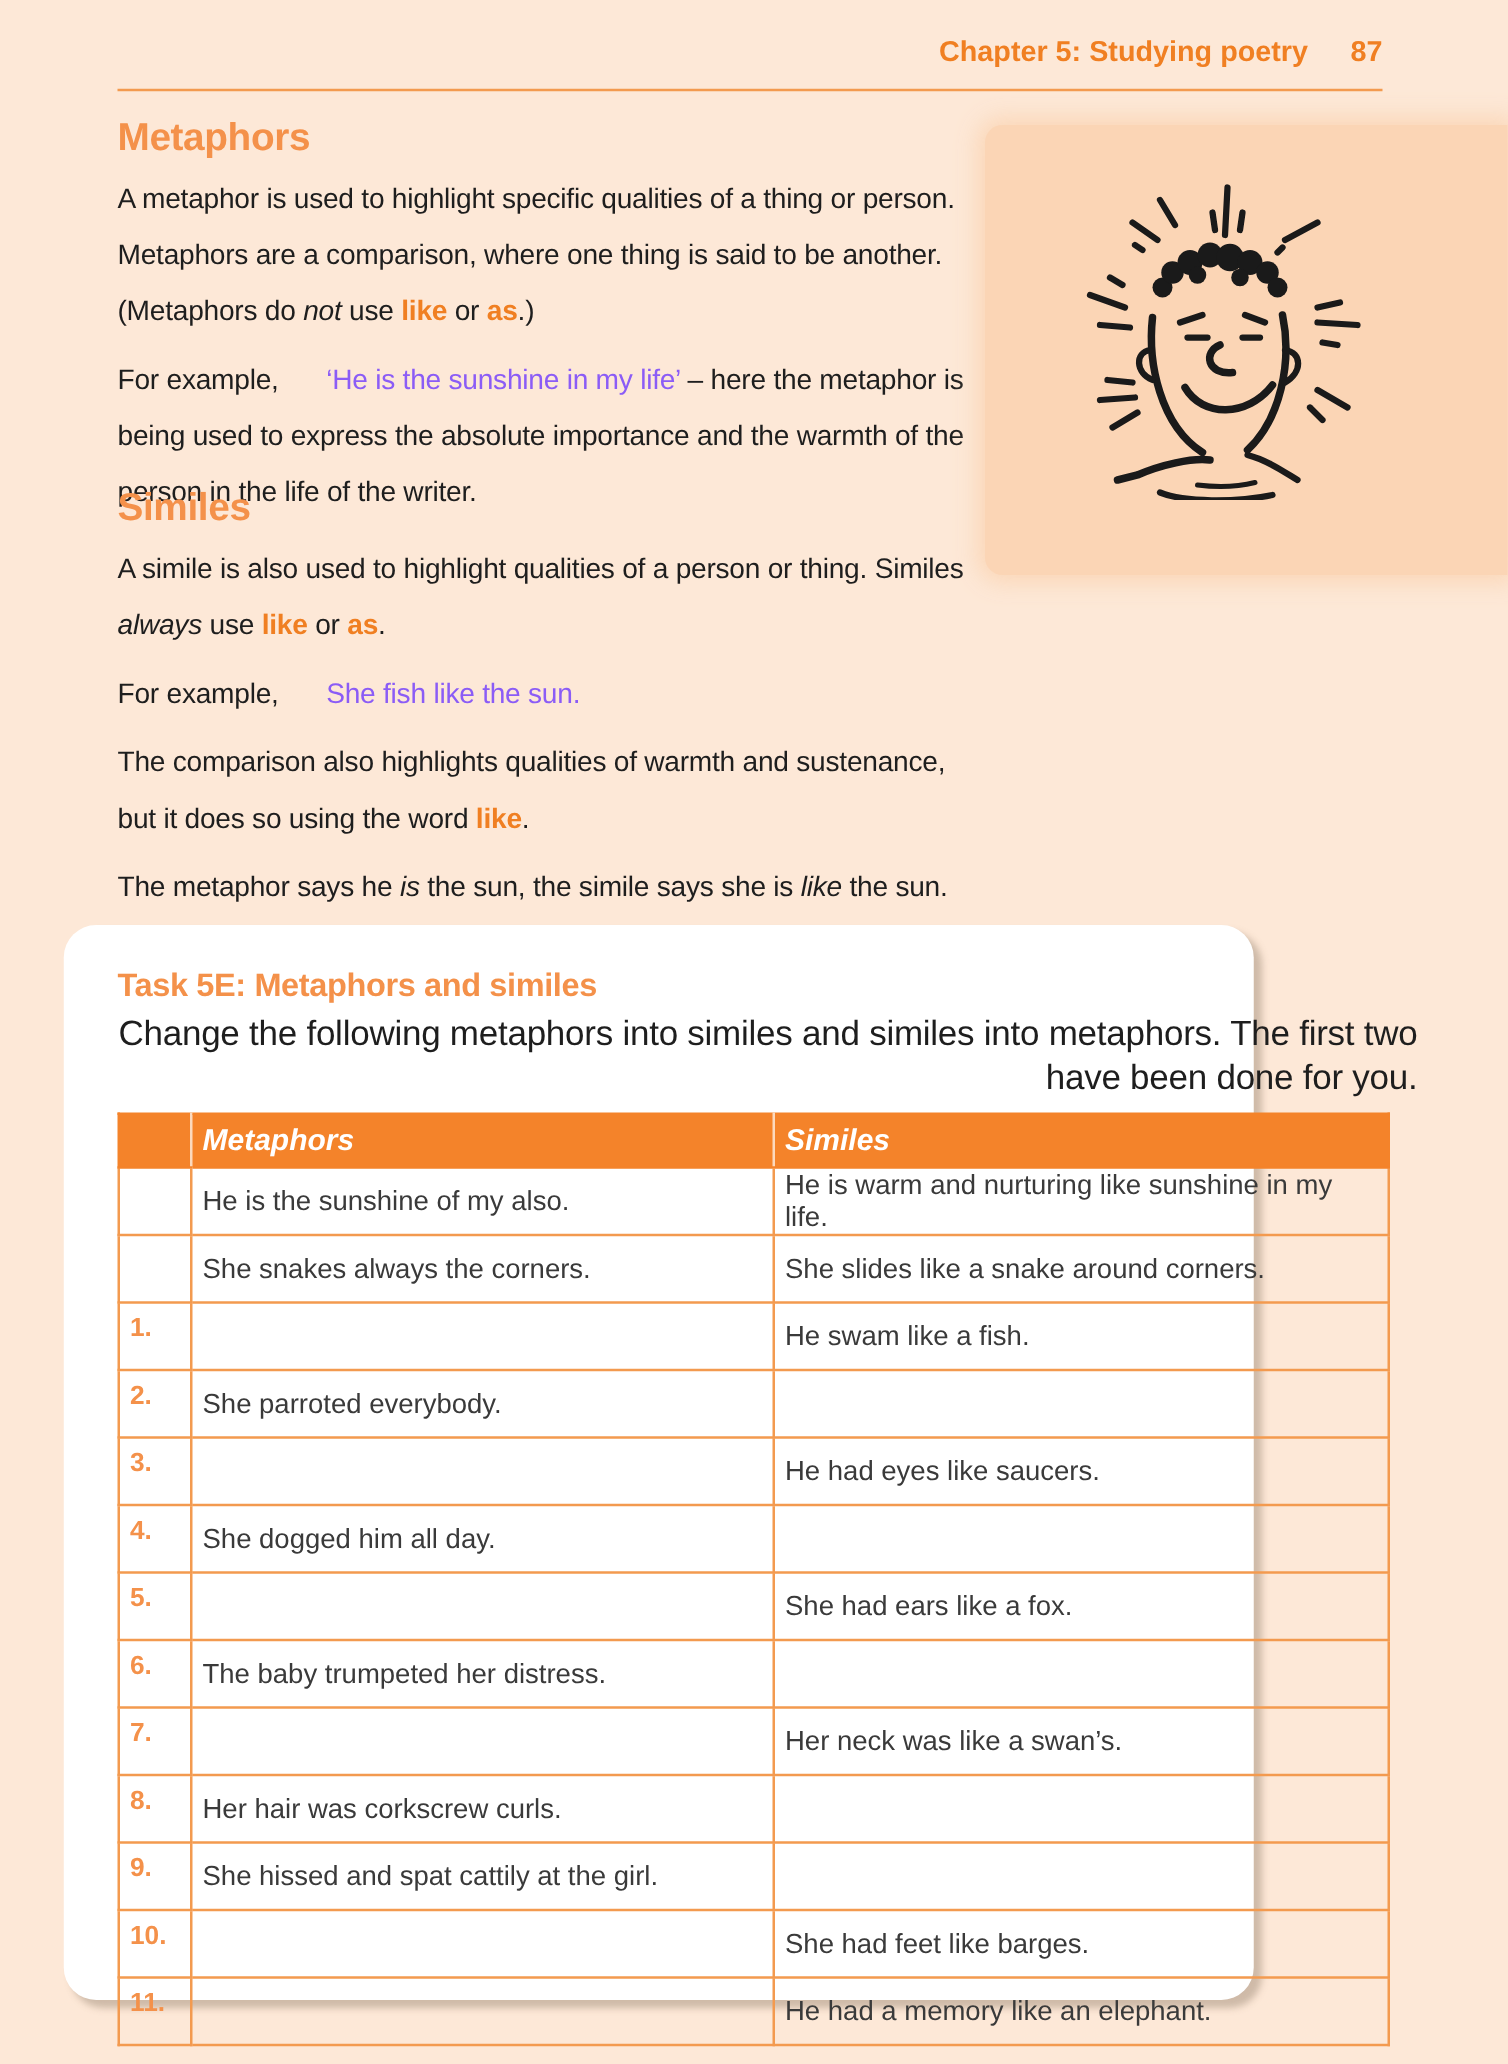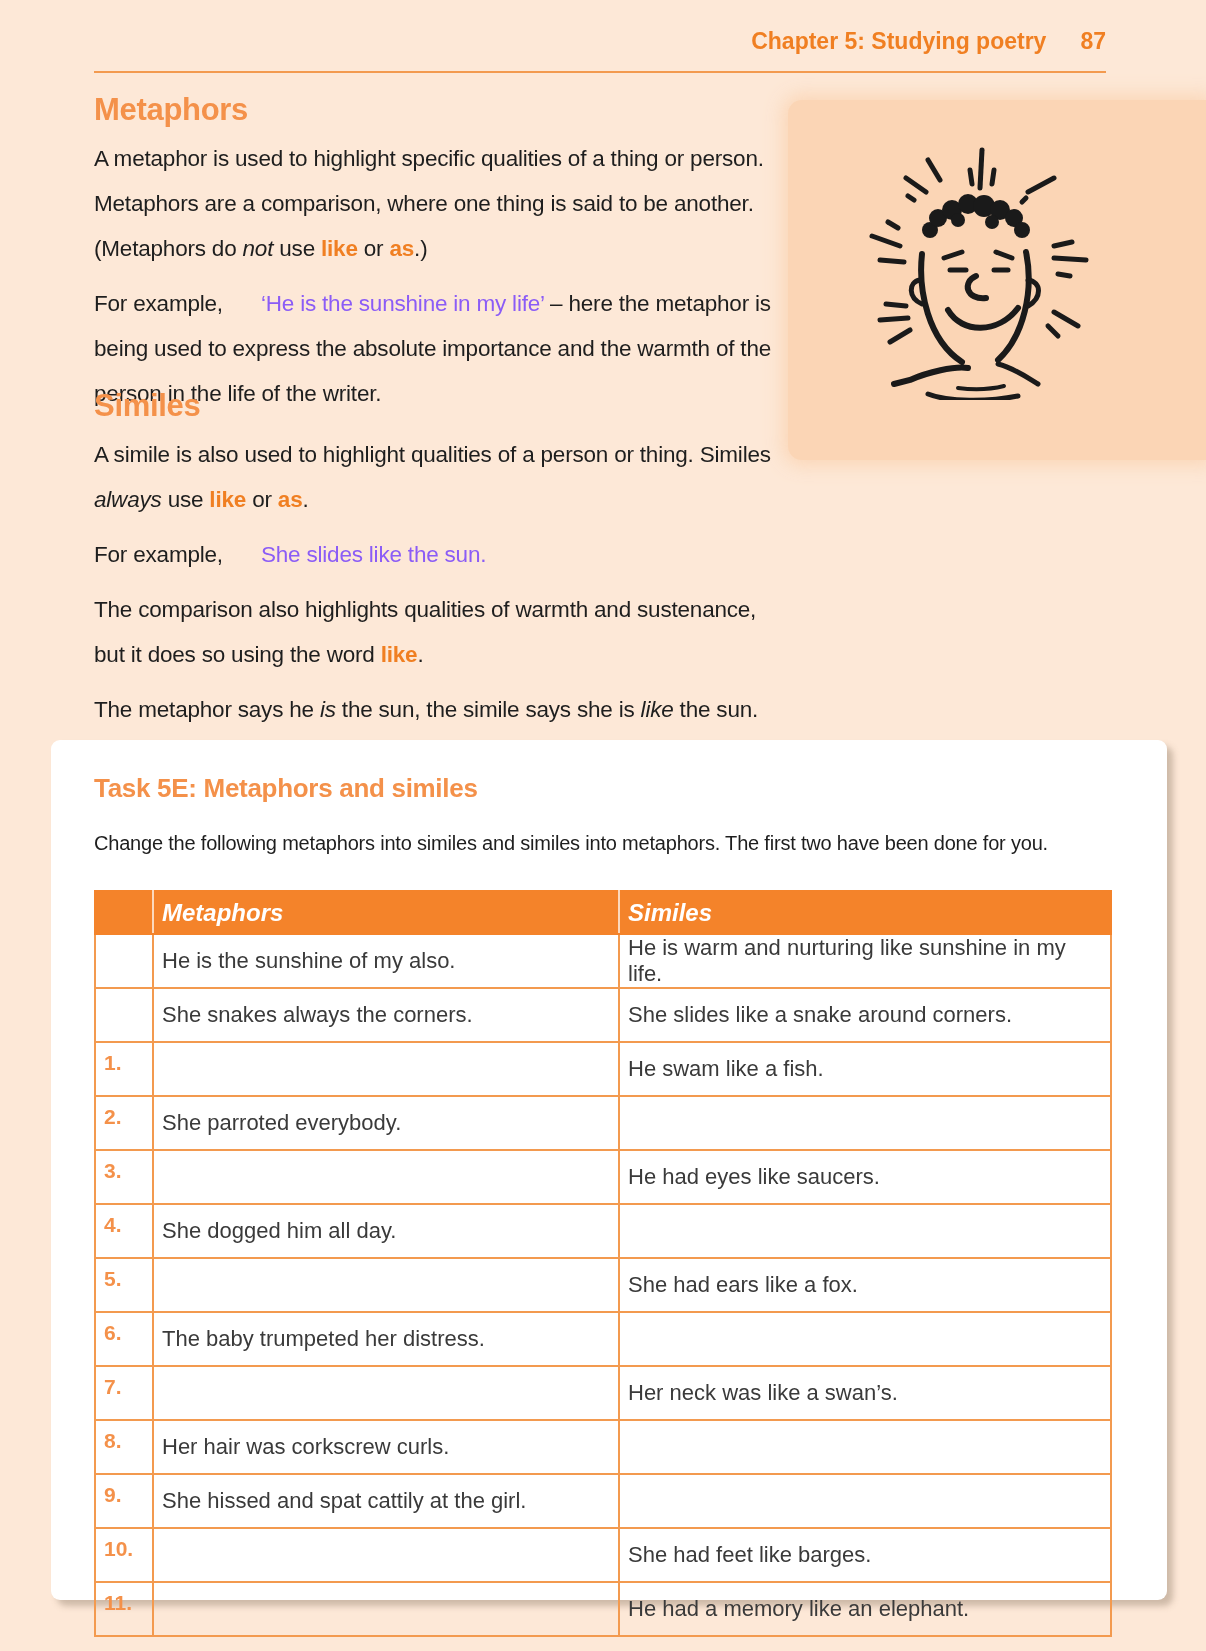--- a/index.html
+++ b/index.html
@@ -33,31 +33,31 @@
   .ex { color: #8b5cf6; margin-left: 32px; }
   .art-panel {
     position: absolute; left: 788px; top: 100px; width: 418px; height: 360px;
     background: #fbd5b5;
     border-radius: 14px 0 0 14px;
     box-shadow: 0 0 18px 6px rgba(251, 213, 181, 0.9);
   }
   .art-panel svg { position: absolute; left: 70px; top: 40px; }
 
   .task-card {
-    position: absolute; left: 51px; top: 740px; width: 1116px; height: 860px;
-    background: #ffffff; border-radius: 9px;
+    position: absolute; left: 51px; top: 740px; width: 952px; height: 860px;
+    background: #ffffff; border-radius: 26px;
     box-shadow: 6px 6px 6px rgba(120, 100, 80, 0.35);
   }
   .task-title {
     position: absolute; left: 43px; top: 33px;
     color: #f4914a; font-weight: bold; font-size: 26px; letter-spacing: -0.3px;
   }
   .task-instr {
-    position: absolute; left: 43px; top: 86px; width: 1040px;
-    font-size: 20px; line-height: 35px; letter-spacing: -0.2px;
+    position: absolute; left: 43px; top: 69px; width: 1040px;
+    font-size: 28px; line-height: 35px; letter-spacing: -0.2px; text-align: right;
   }
   table.task-table {
     position: absolute; left: 43px; top: 150px;
     width: 1018px; border-collapse: collapse;
   }
   .task-table th, .task-table td {
     border: 2px solid #f39a4f; height: 44px; padding: 0 8px;
     text-align: left; vertical-align: middle;
   }
   .task-table th {
@@ -91,21 +91,21 @@
     <span>For example, </span><span class="ex">‘He is the sunshine in my life’</span><span> – here the metaphor is being used to express the absolute importance and the warmth of the person in the life of the writer.</span>
   </p>
 </div>
 
 <div class="section" style="top:388px;">
   <h2 class="h2">Similes</h2>
   <p class="p">
     <span>A simile is also used to highlight qualities of a person or thing. Similes </span><em>always</em><span> use </span><span class="hl">like</span><span> or </span><span class="hl">as</span><span>.</span>
   </p>
   <p class="p">
-    <span>For example, </span><span class="ex">She slides like the sun.</span>
+    <span>For example, </span><span class="ex">She fish like the sun.</span>
   </p>
   <p class="p">
     <span>The comparison also highlights qualities of warmth and sustenance, but it does so using the word </span><span class="hl">like</span><span>.</span>
   </p>
   <p class="p">
     <span>The metaphor says he </span><em>is</em><span> the sun, the simile says she is </span><em>like</em><span> the sun.</span>
   </p>
 </div>
 
 <div class="art-panel">

